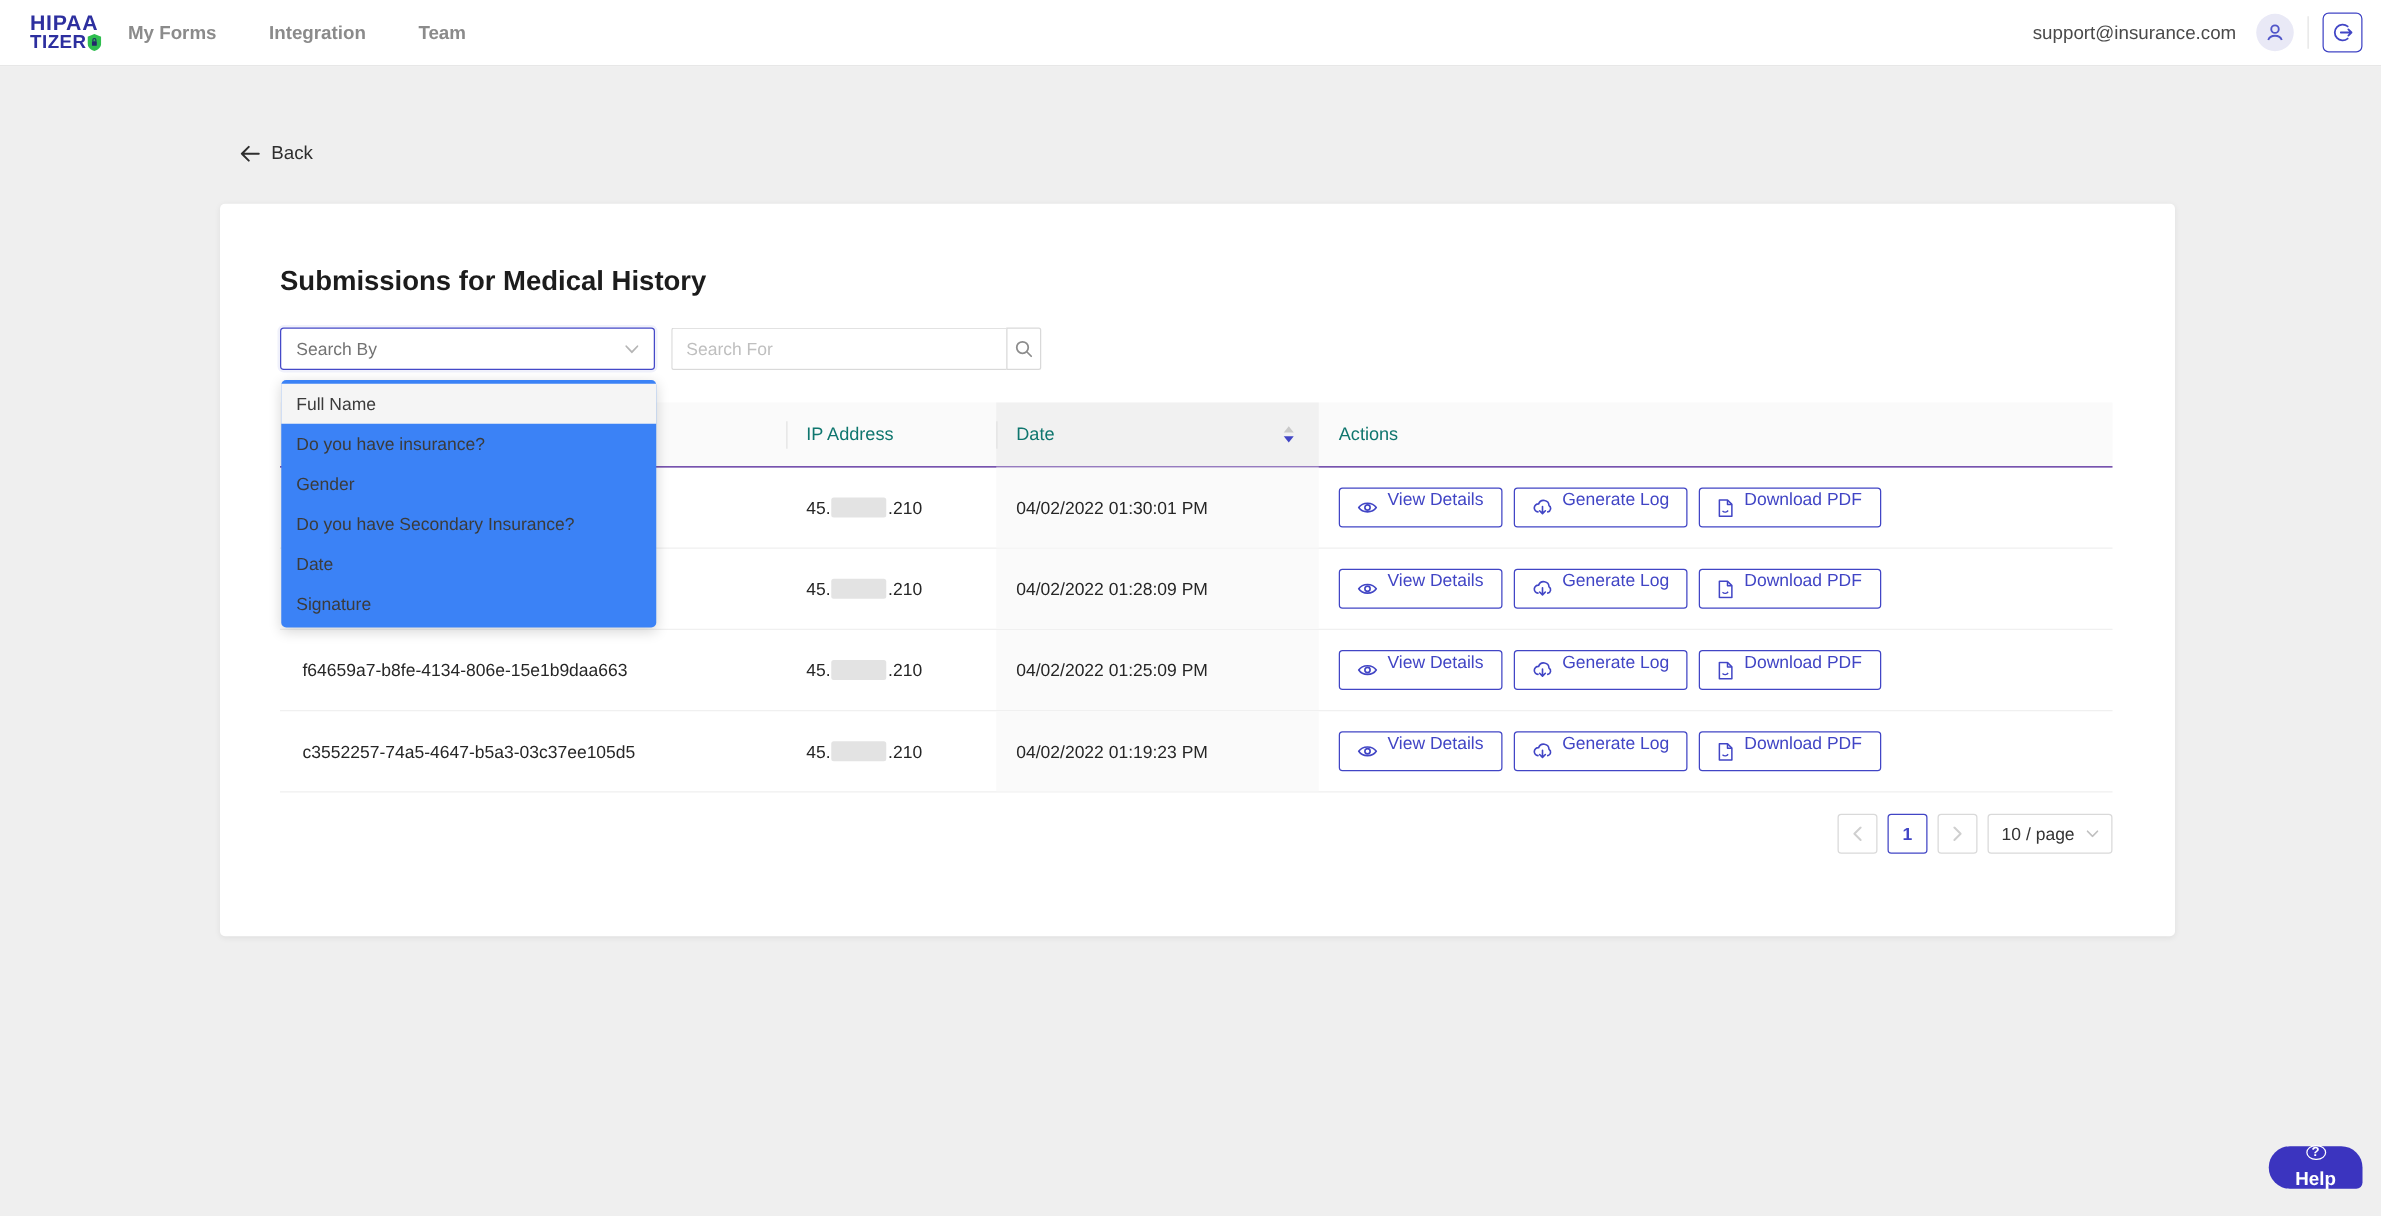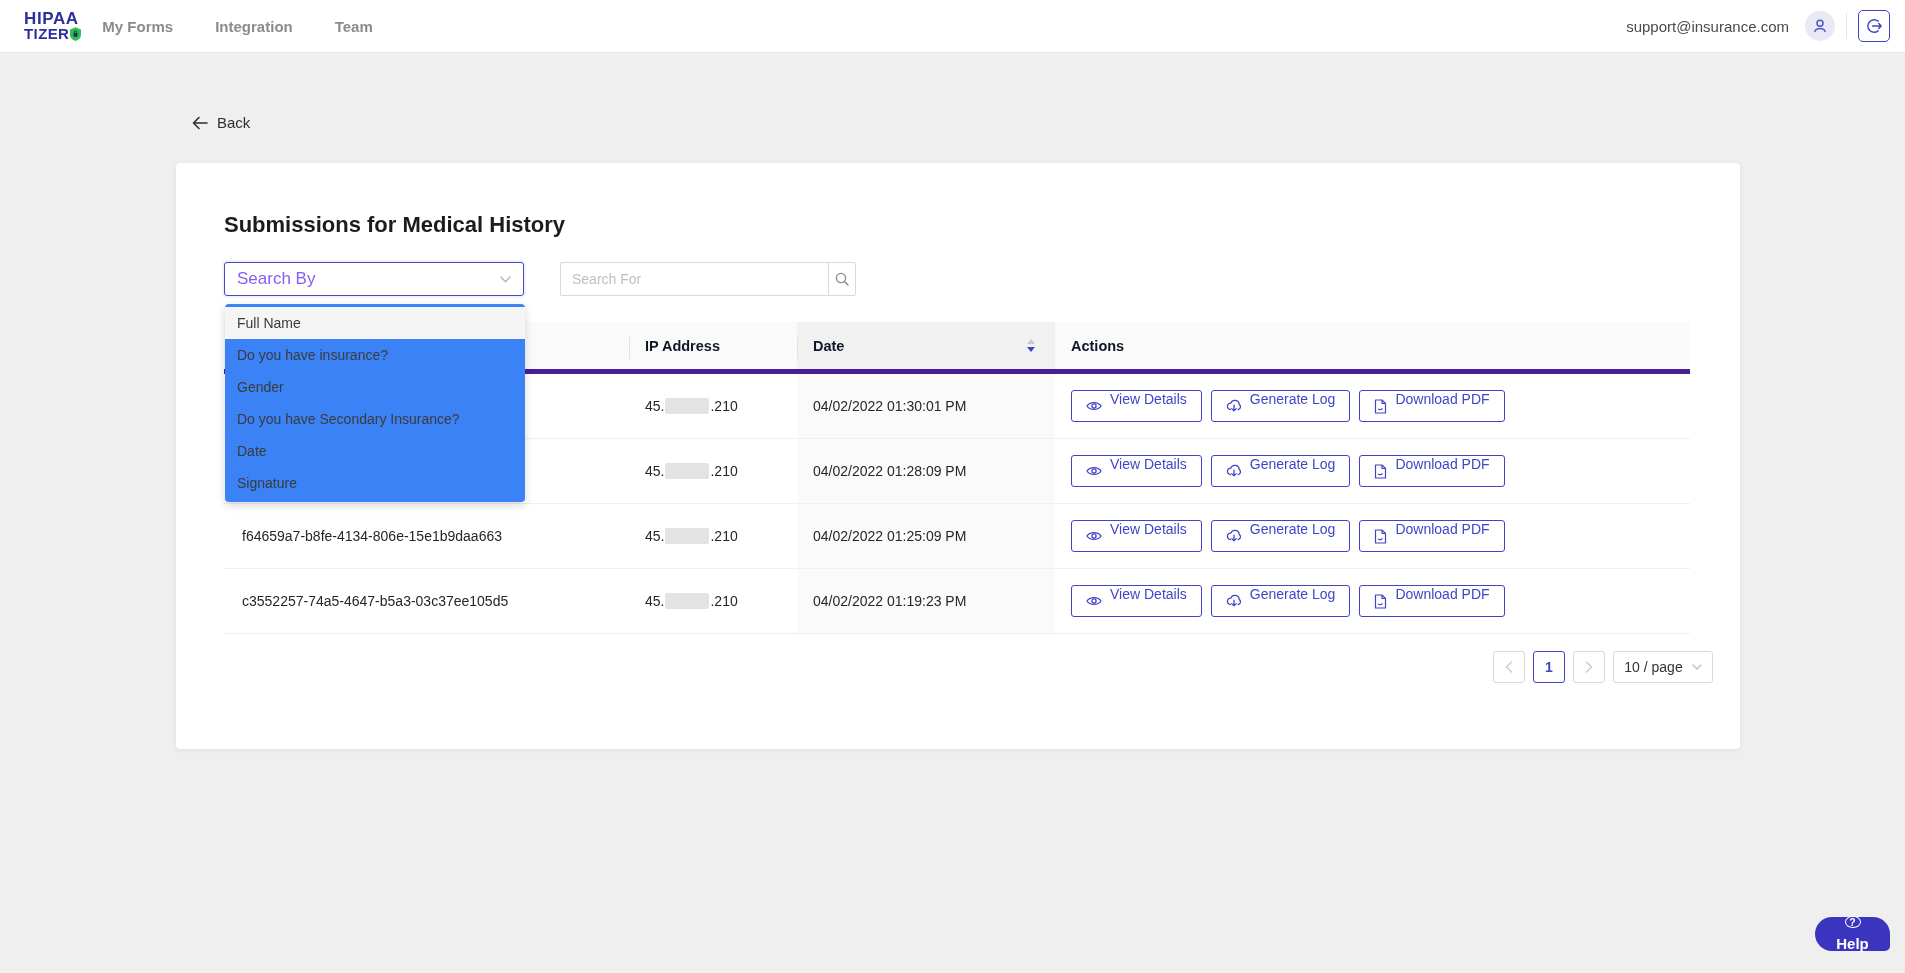--- a/index.html
+++ b/index.html
@@ -39,37 +39,37 @@
     position: absolute; top: 114px; left: 192px;
     display: flex; align-items: center; gap: 9px;
     font-size: 15px; color: #2e2e2e; cursor: pointer; z-index: 5;
   }
 
   
   .card {
     position: absolute; left: 176px; top: 163px; width: 1564px; height: 586px;
     background: #ffffff; border-radius: 4px;
     box-shadow: 0 1px 5px rgba(0,0,0,0.07);
-    padding: 49px 27px 0 48px;
+    padding: 49px 50px 0 48px;
   }
   .page-title { font-size: 22px; font-weight: 700; color: #1c1c1c; margin-bottom: 24px; line-height: 26px; }
 
   
   .search-row { display: flex; align-items: center; margin-bottom: 26px; }
   .searchby {
     width: 300px; height: 34px; border: 1px solid #4549c8; border-radius: 3px; background: #fff;
     display: flex; align-items: center; justify-content: space-between; padding: 0 12px;
     box-shadow: 0 0 0 2px rgba(69,73,200,0.08); cursor: pointer;
   }
-  .searchby-text { color: #8b5cf6; font-size: 17px; }
+  .searchby-text { color: #737373; font-size: 14px; }
   .searchfor-group { display: flex; margin-left: 13px; }
   .searchfor-input {
     width: 268px; height: 34px; border: 1px solid #d9d9d9; border-right: none;
     border-radius: 2px 0 0 2px; padding: 0 11px; font-size: 14px; outline: none;
-    font-family: "Liberation Sans", sans-serif; color: #262626; margin-left: 23px;
+    font-family: "Liberation Sans", sans-serif; color: #262626;
   }
   .searchfor-input::placeholder { color: #bfbfbf; }
   .search-btn {
     width: 28px; height: 34px; border: 1px solid #d9d9d9; background: #fff;
     border-radius: 0 2px 2px 0; display: flex; align-items: center; justify-content: center; cursor: pointer;
   }
 
   
   .dropdown {
     position: absolute; left: 49px; top: 141px; width: 300px; background: #3b82f6;
@@ -78,22 +78,22 @@
   .dd-option {
     height: 32px; display: flex; align-items: center; padding: 0 12px;
     font-size: 14px; color: #3b3b3b; cursor: pointer; white-space: nowrap;
   }
   .dd-option.active { background: #f5f5f5; }
 
   
   .table { width: 1466px; }
   .thead {
     display: grid; grid-template-columns: 405px 168px 258px 635px; height: 52px;
-    background: #fafafa; border-bottom: 5px solid #4c1d95;
-    font-weight: 700; color: #0f172a; font-size: 14.5px;
+    background: #fafafa; border-bottom: 1px solid #4c1d95;
+    font-weight: 400; color: #0f766e; font-size: 14.5px;
   }
   .th { display: flex; align-items: center; padding-left: 16px; position: relative; }
   .th-id { padding-left: 18px; }
   .th-ip::before, .th-date::before {
     content: ""; position: absolute; left: 0; top: 15px; width: 1px; height: 22px; background: #e2e2e2;
   }
   .th-date { background: #f1f1f1; cursor: pointer; }
   .sorter { position: absolute; right: 20px; display: flex; flex-direction: column; gap: 2.5px; }
   .caret-up { width: 0; height: 0; border-left: 4.5px solid transparent; border-right: 4.5px solid transparent; border-bottom: 5.5px solid #c9c9c9; }
   .caret-down { width: 0; height: 0; border-left: 4.5px solid transparent; border-right: 4.5px solid transparent; border-top: 5.5px solid #4145c5; }

